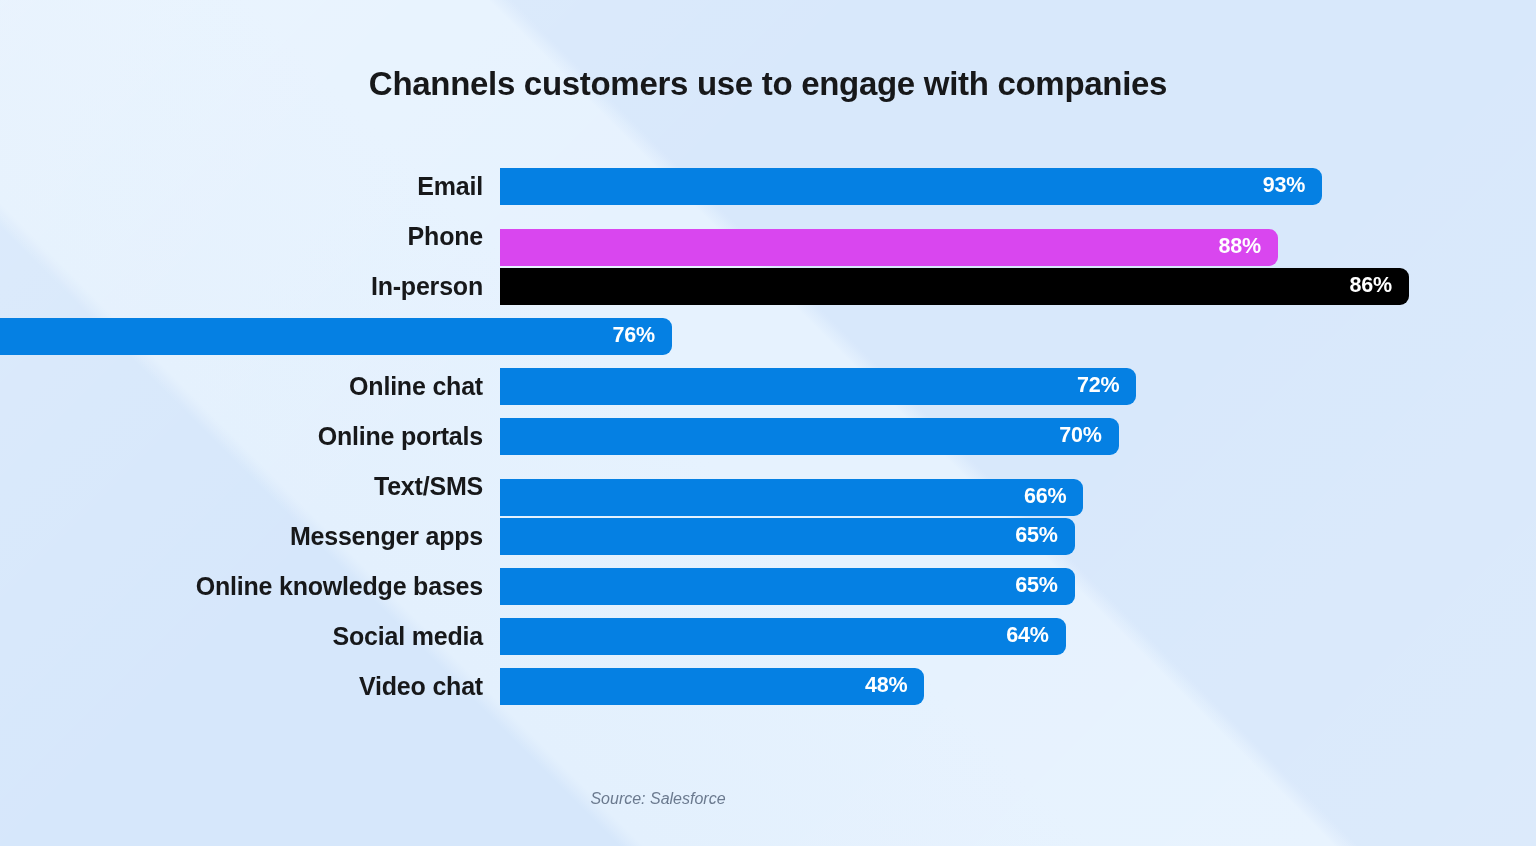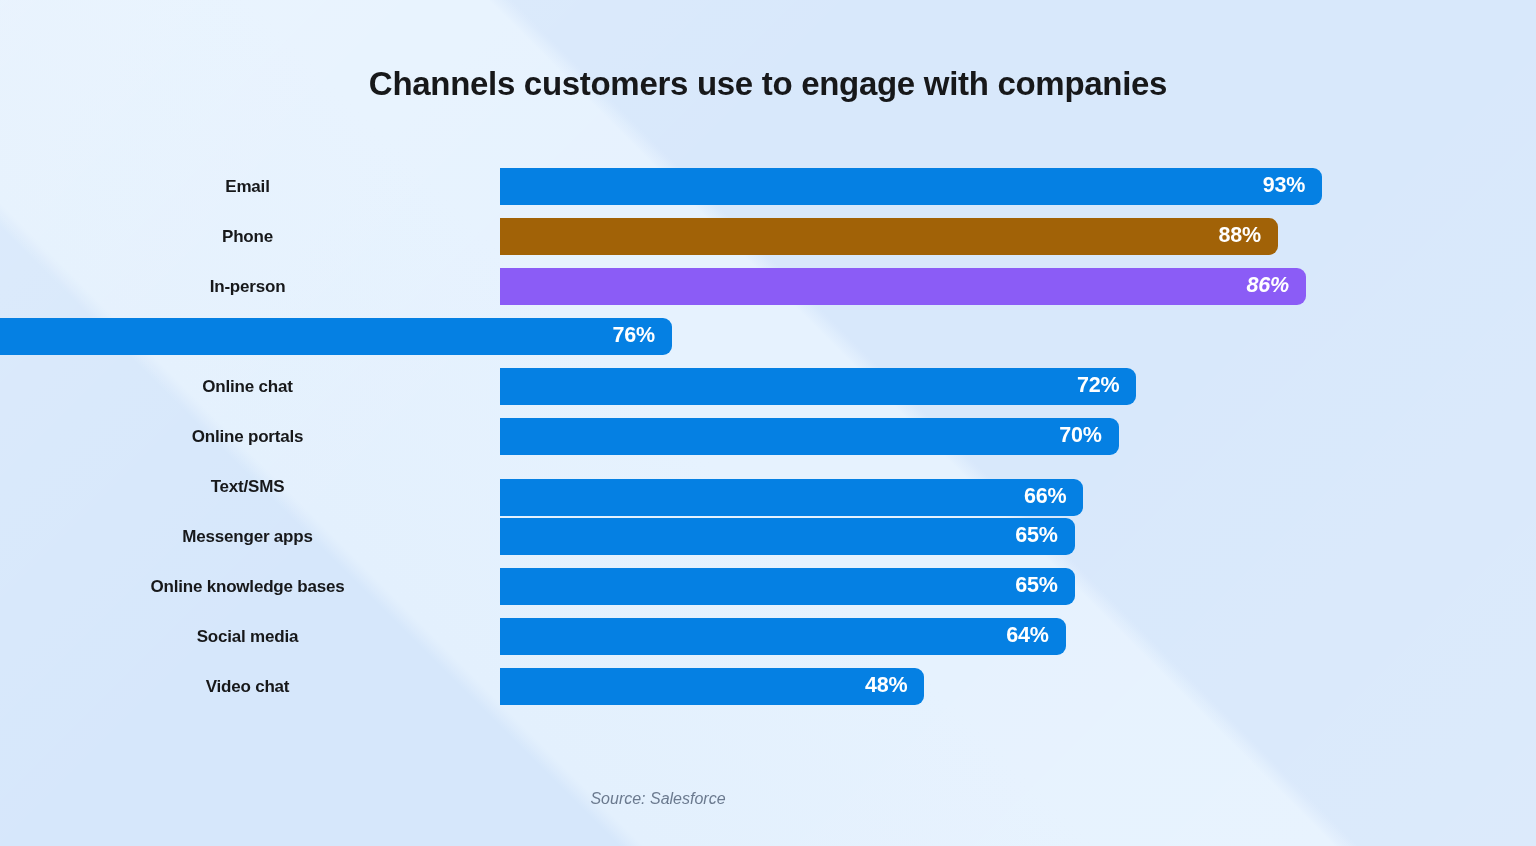--- a/index.html
+++ b/index.html
@@ -77,23 +77,23 @@
   .row {
     position: relative;
     height: 50px;
     display: flex;
     align-items: center;
   }
 
   .cat-label {
     width: 500px;
     flex: 0 0 500px;
-    text-align: center;
+    text-align: right;
     padding-right: 17px;
-    font-size: 17px;
+    font-size: 25px;
     font-weight: bold;
     color: #17181a;
     letter-spacing: -0.2px;
     white-space: nowrap;
     line-height: 1;
     padding-left: 12px;
   }
 
   .bar-track {
     position: relative;
@@ -153,29 +153,29 @@
         <div class="cat-label">Email</div>
         <div class="bar-track">
           <div class="bar" style="width: 822.12px; background: rgb(5, 128, 227);">
             <span class="bar-value">93%</span>
           </div>
         </div>
       </div>
       <div class="row">
         <div class="cat-label">Phone</div>
         <div class="bar-track">
-          <div class="bar" style="width: 777.92px; background: #a16207;">
+          <div class="bar" style="width: 777.92px; background: #d946ef; margin-top: 11px;">
             <span class="bar-value">88%</span>
           </div>
         </div>
       </div>
       <div class="row">
         <div class="cat-label">In-person</div>
         <div class="bar-track">
-          <div class="bar" style="width: 806px; background: #8b5cf6; font-style: italic;">
+          <div class="bar" style="width: 909px; background: #000000;">
             <span class="bar-value">86%</span>
           </div>
         </div>
       </div>
       <div class="row">
         <div class="bar-track">
           <div class="bar" style="width: 671.84px; background: rgb(5, 128, 227);">
             <span class="bar-value">76%</span>
           </div>
         </div>

